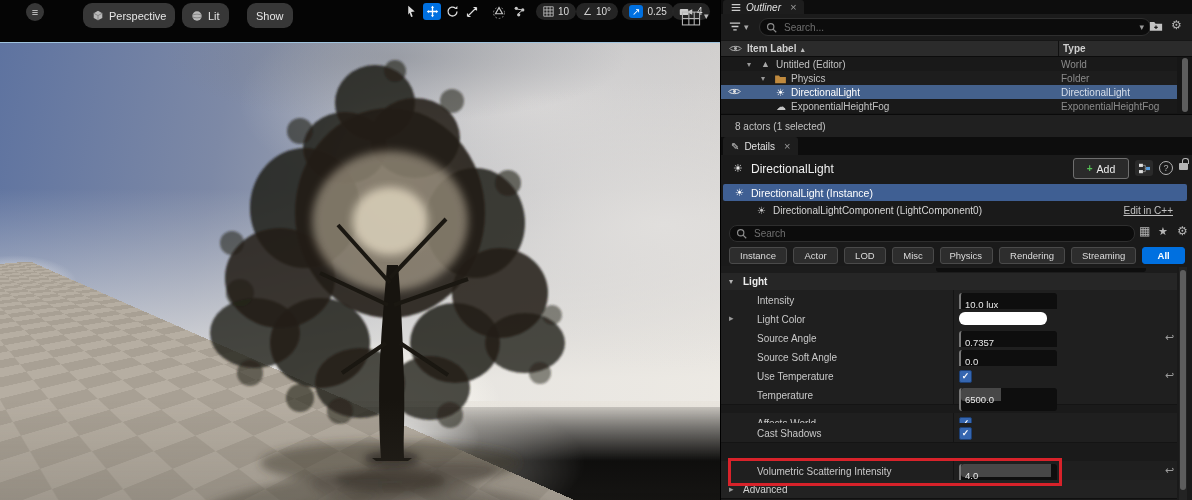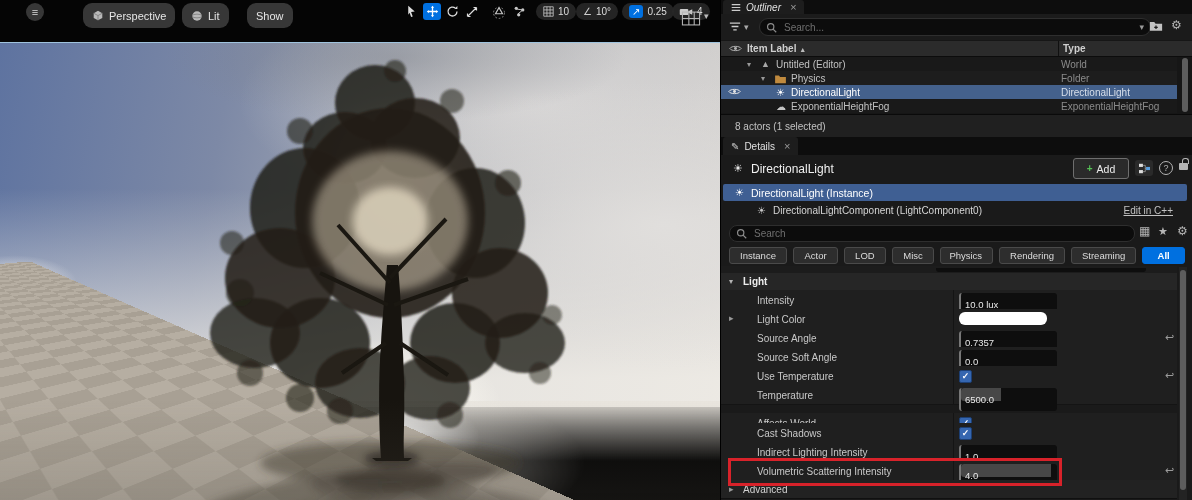--- a/index.html
+++ b/index.html
@@ -470,27 +470,20 @@
       <div class="prow" style="top:276px;">
         <span class="pname">Affects World</span>
         <div class="pcoldiv"></div>
         <div class="checkbox"><span>✓</span></div>
       </div>
       <div class="prow" style="top:286px;">
         <span class="pname">Cast Shadows</span>
         <div class="pcoldiv"></div>
         <div class="checkbox"><span>✓</span></div>
       </div>
-      <div class="prow" style="top:305px;">
-        <span class="pname">Indirect Lighting Intensity</span>
-        <div class="pcoldiv"></div>
-        <div class="pfield">
-            <span>1.0</span>
-          </div>
-      </div>
       <div class="prow" style="top:324px;">
         <span class="pname">Volumetric Scattering Intensity</span>
         <div class="pcoldiv"></div>
         <div class="pfield">
             <div class="fill" style="width:94%;"></div>
             <span>4.0</span>
           </div>
         <span class="resetarrow">↩</span>
       </div>
       <div id="redbox"></div>

